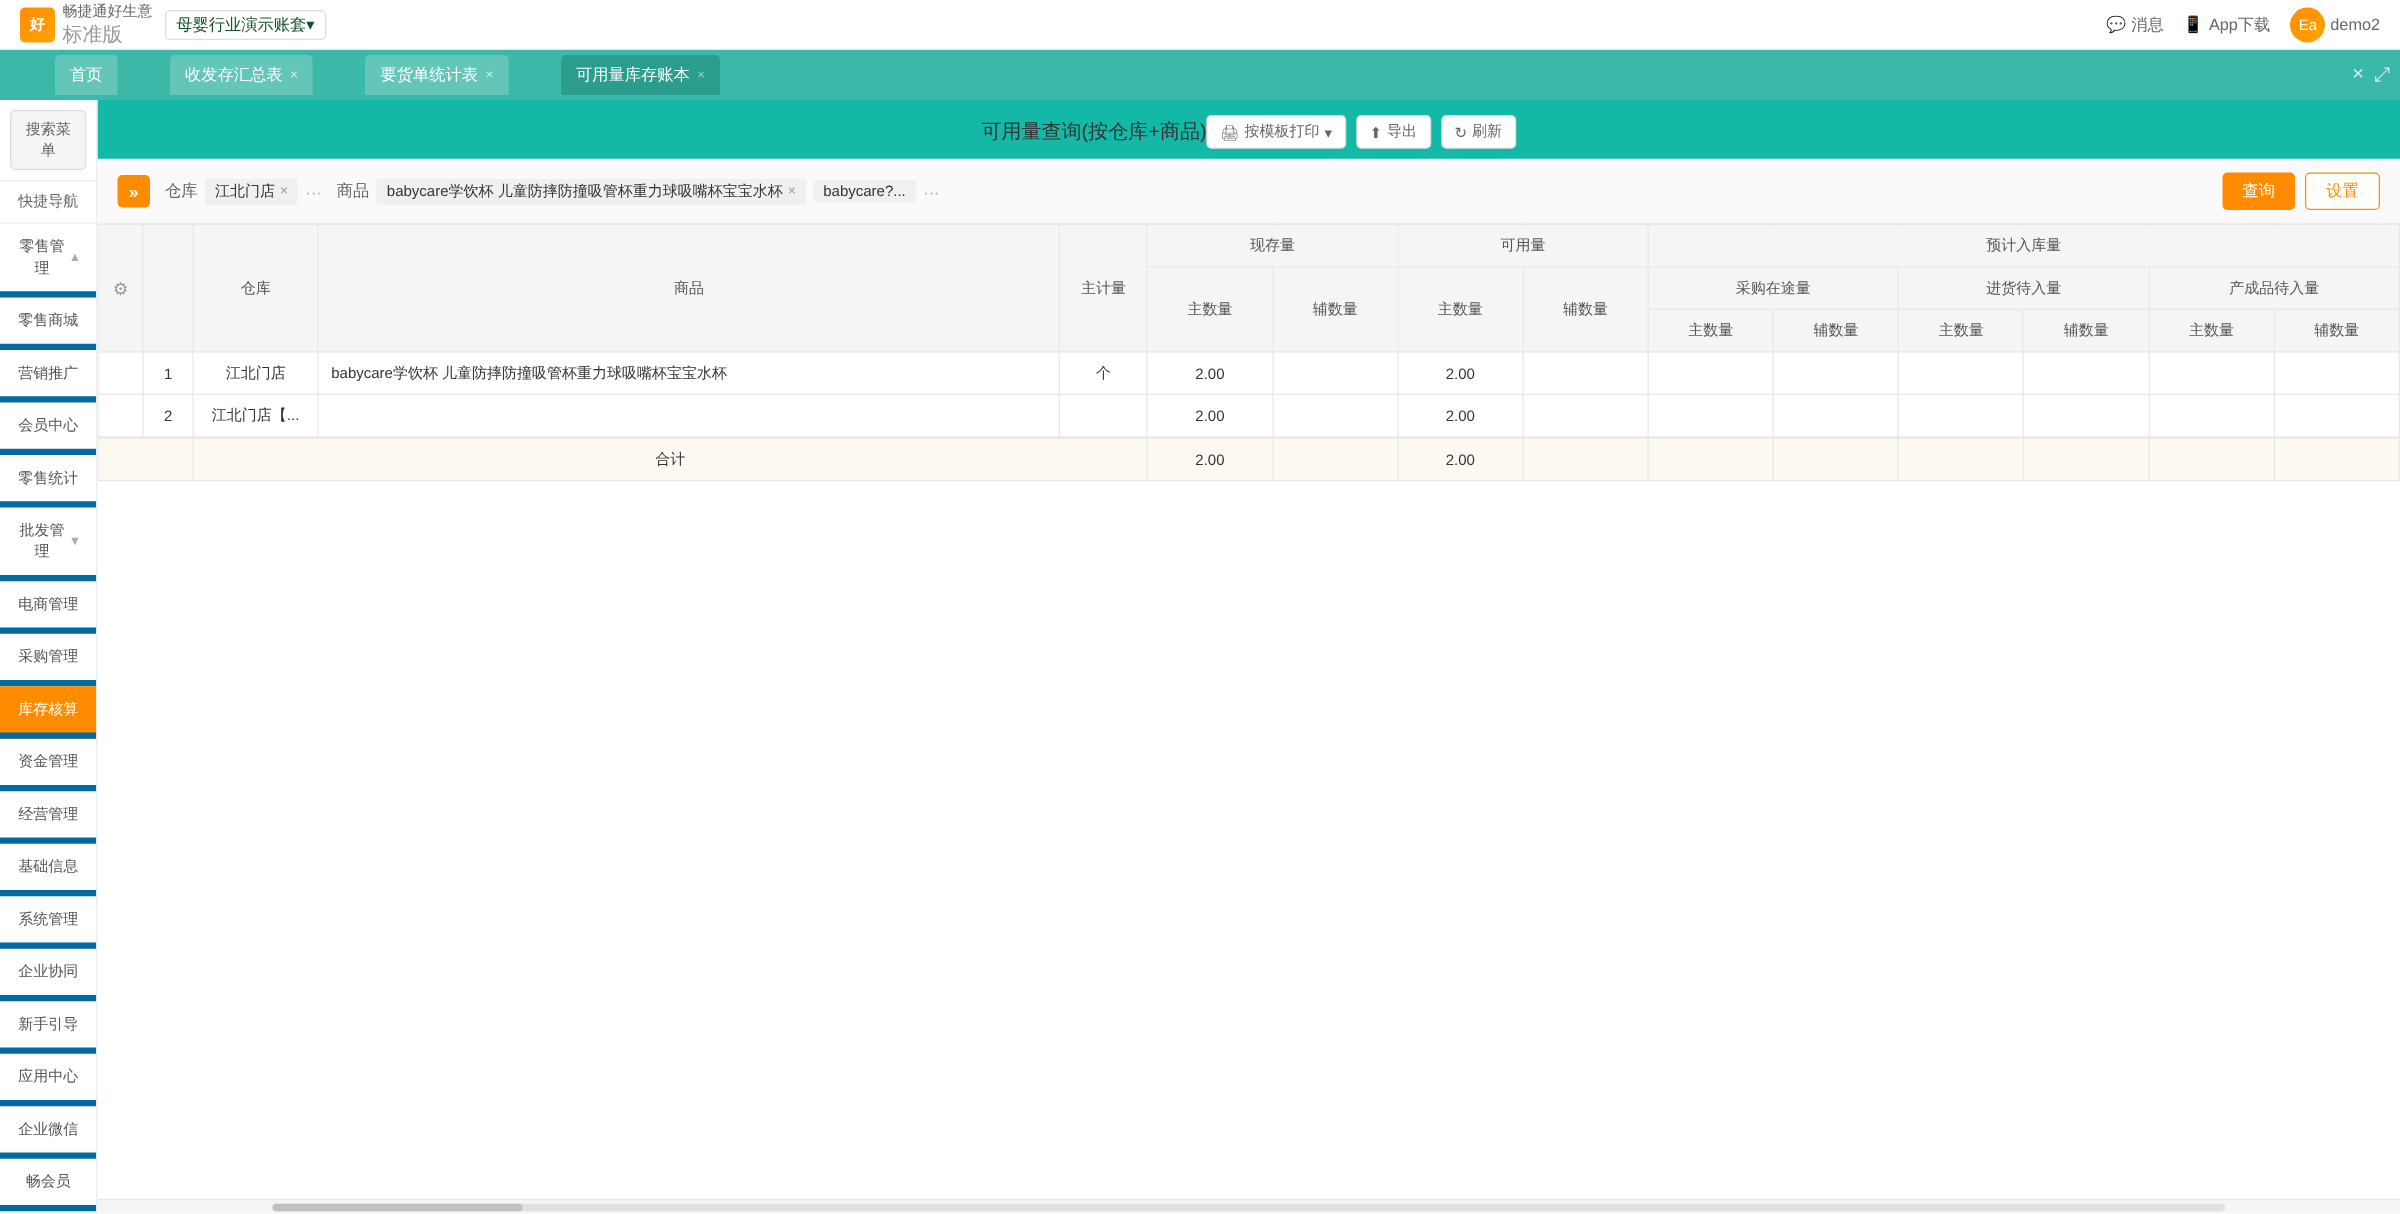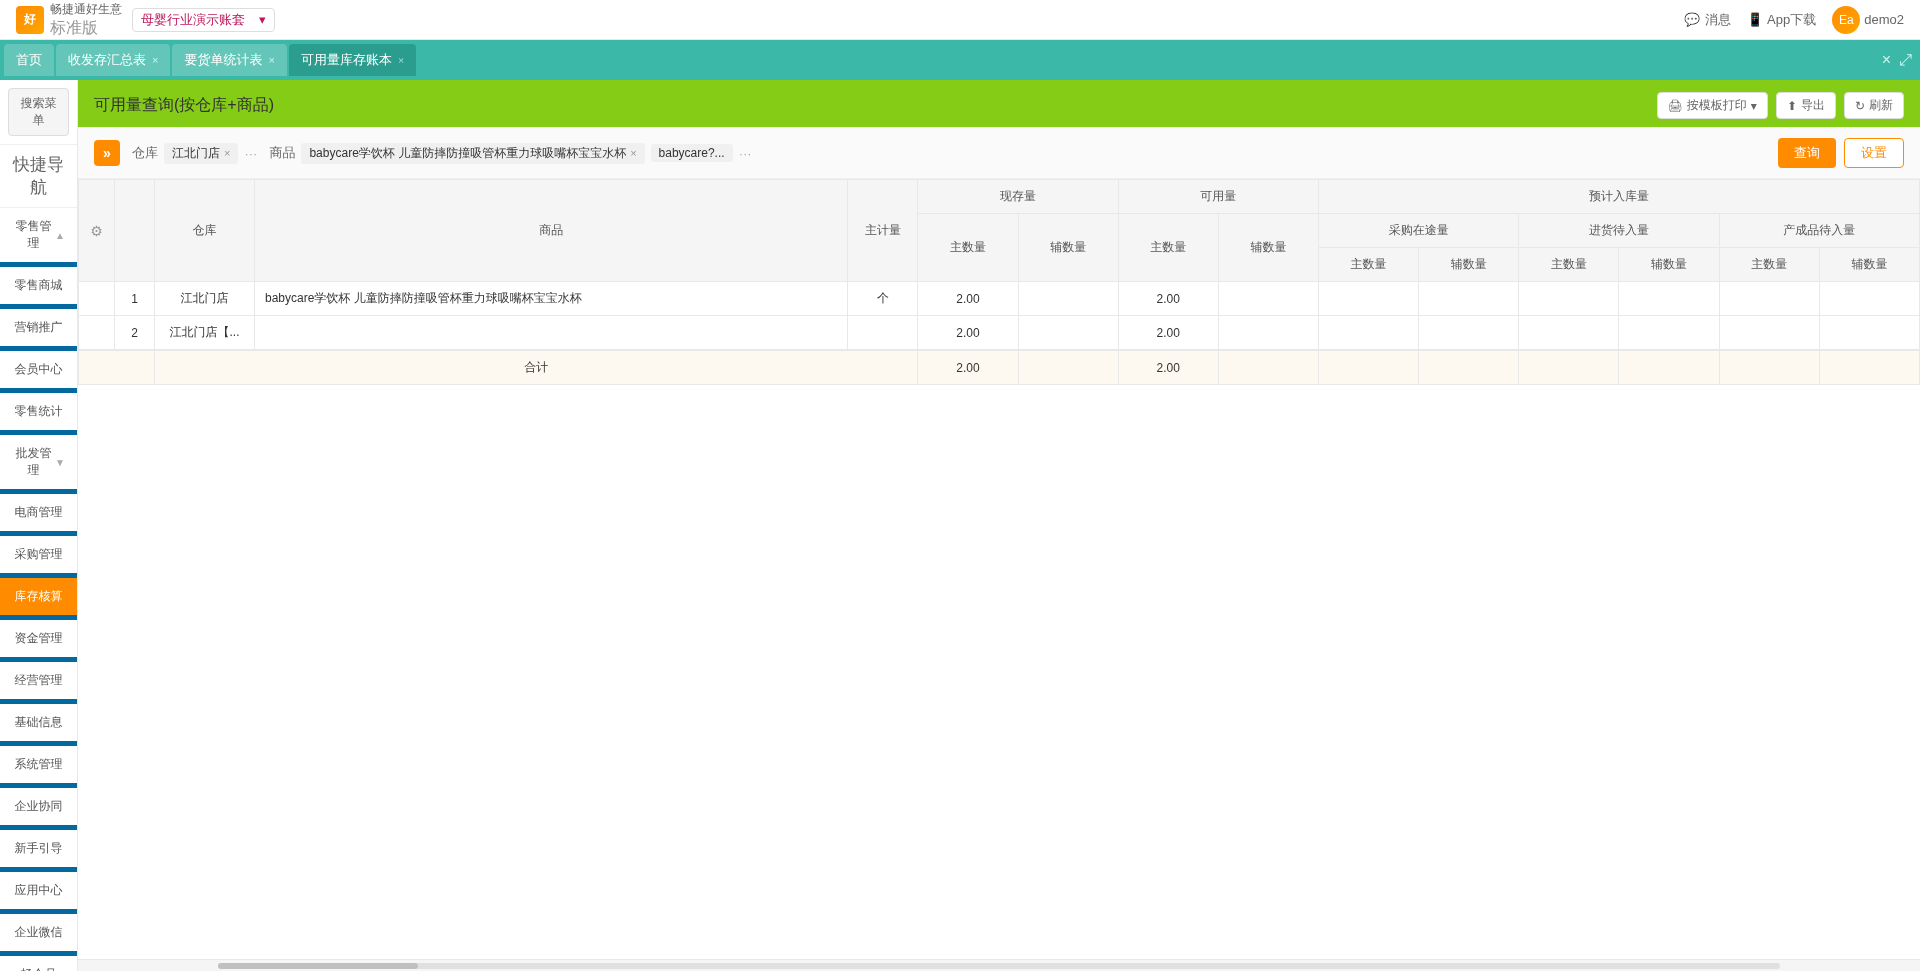--- a/index.html
+++ b/index.html
@@ -28,23 +28,23 @@
     .logo-icon {
       width: 28px; height: 28px;
       background: linear-gradient(135deg, #ff8c00, #ffa500);
       border-radius: 4px;
       display: flex; align-items: center; justify-content: center;
       color: white; font-size: 12px; font-weight: bold;
     }
     .logo-text { font-size: 12px; color: #666; }
     .brand-tag { font-size: 16px; color: #999; }
     .industry-selector {
-      display: flex; align-items: center; gap: 14px;
+      display: flex; align-items: center; gap: 0;
       border: 1px solid #ddd; border-radius: 4px; padding: 2px 8px;
-      font-size: 13px; color: #be185d; background: #fff; cursor: pointer;
+      font-size: 13px; color: #14532d; background: #fff; cursor: pointer;
     }
     .top-header-right {
       display: flex; align-items: center; gap: 16px;
     }
     .header-action {
       display: flex; align-items: center; gap: 4px;
       font-size: 13px; color: #666; cursor: pointer;
     }
     .avatar {
       width: 28px; height: 28px; border-radius: 50%;
@@ -64,20 +64,21 @@
       position: relative;
     }
     .tab {
       height: 32px;
       padding: 0 12px;
       display: flex; align-items: center; gap: 6px;
       border-radius: 4px 4px 0 0;
       font-size: 13px;
       cursor: pointer;
       white-space: nowrap;
+      margin-left: 40px;
     }
     .tab.active {
       background: #2a9d8f;
       color: #fff;
       font-family: Liberation Serif, serif;
     }
     .tab.inactive {
       background: rgba(255,255,255,0.2);
       color: #fff;
     }
@@ -111,21 +112,21 @@
       padding: 8px;
       border-bottom: 1px solid #f0f0f0;
     }
     .sidebar-search-btn {
       width: 100%; padding: 6px; background: #f5f5f5;
       border: 1px solid #ddd; border-radius: 4px;
       font-size: 12px; color: #666; cursor: pointer; text-align: center;
     }
     .sidebar-nav-btn {
       padding: 8px;
-      text-align: center; font-size: 17px; color: #666;
+      text-align: center; font-size: 12px; color: #666;
       cursor: pointer; border-bottom: 1px solid #f0f0f0;
     }
     .sidebar-item {
       padding: 10px 8px;
       text-align: center;
       font-size: 12px;
       cursor: pointer;
       border-bottom: 5px solid #0369a1;
       color: #555;
     }
@@ -140,22 +141,22 @@
     .content-area {
       flex: 1;
       overflow: hidden;
       background: #fff;
       display: flex; flex-direction: column;
     }
 
     
     .page-header {
       padding: 12px 16px 8px;
-      display: flex; align-items: center; justify-content: space-between;
-      background: #84cc16;
+      display: flex; align-items: center; justify-content: center;
+      background: #14b8a6;
       border-bottom: 1px solid #f0f0f0;
     }
     .page-title { font-size: 16px; font-weight: 500; color: #333; }
     .page-actions {
       display: flex; align-items: center; gap: 8px;
     }
     .page-action-btn {
       display: flex; align-items: center; gap: 4px;
       padding: 4px 10px; border: 1px solid #ddd; border-radius: 4px;
       background: #fff; font-size: 12px; color: #666; cursor: pointer;

